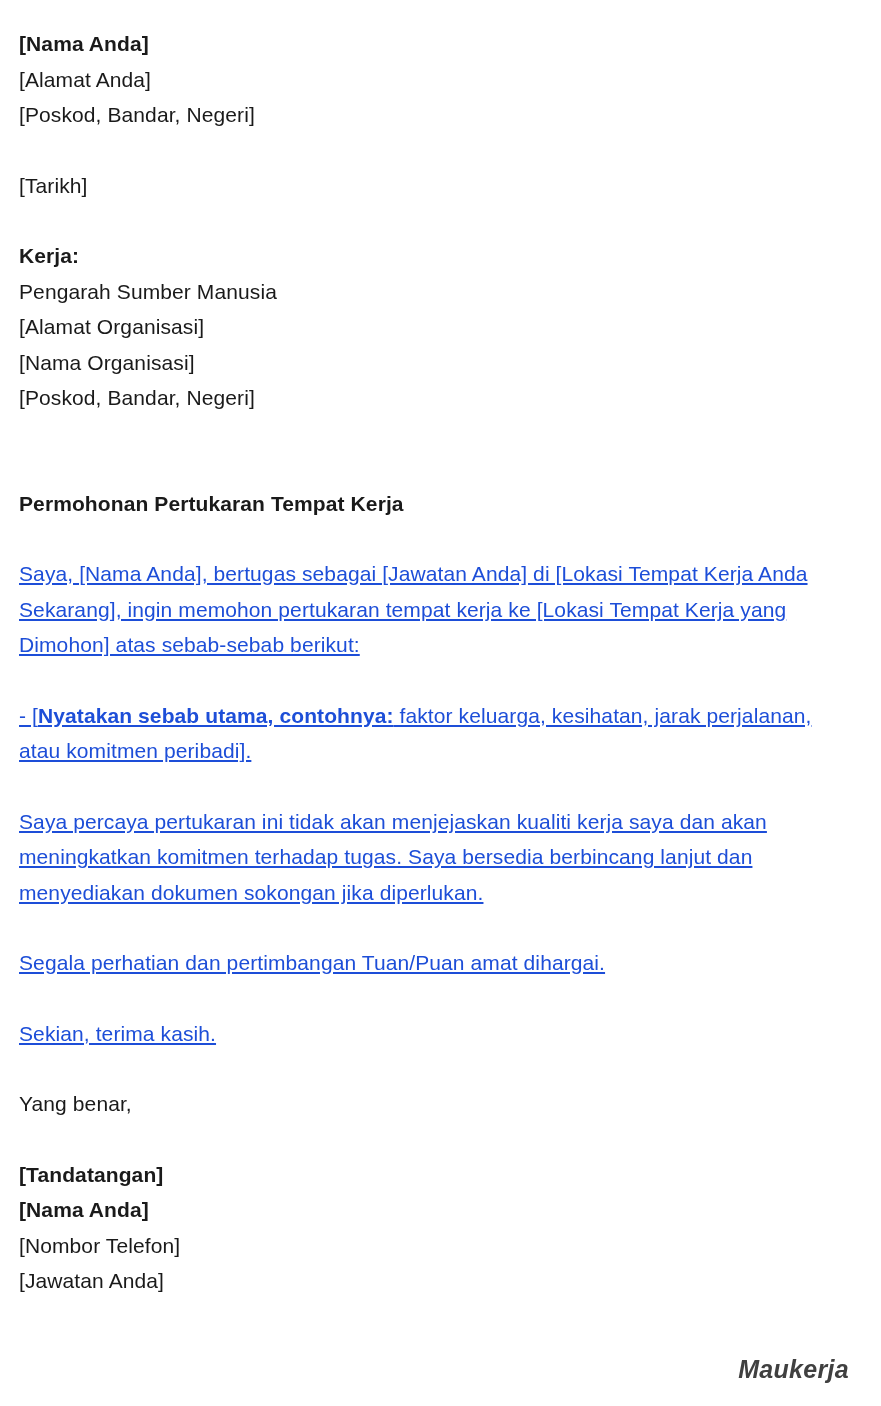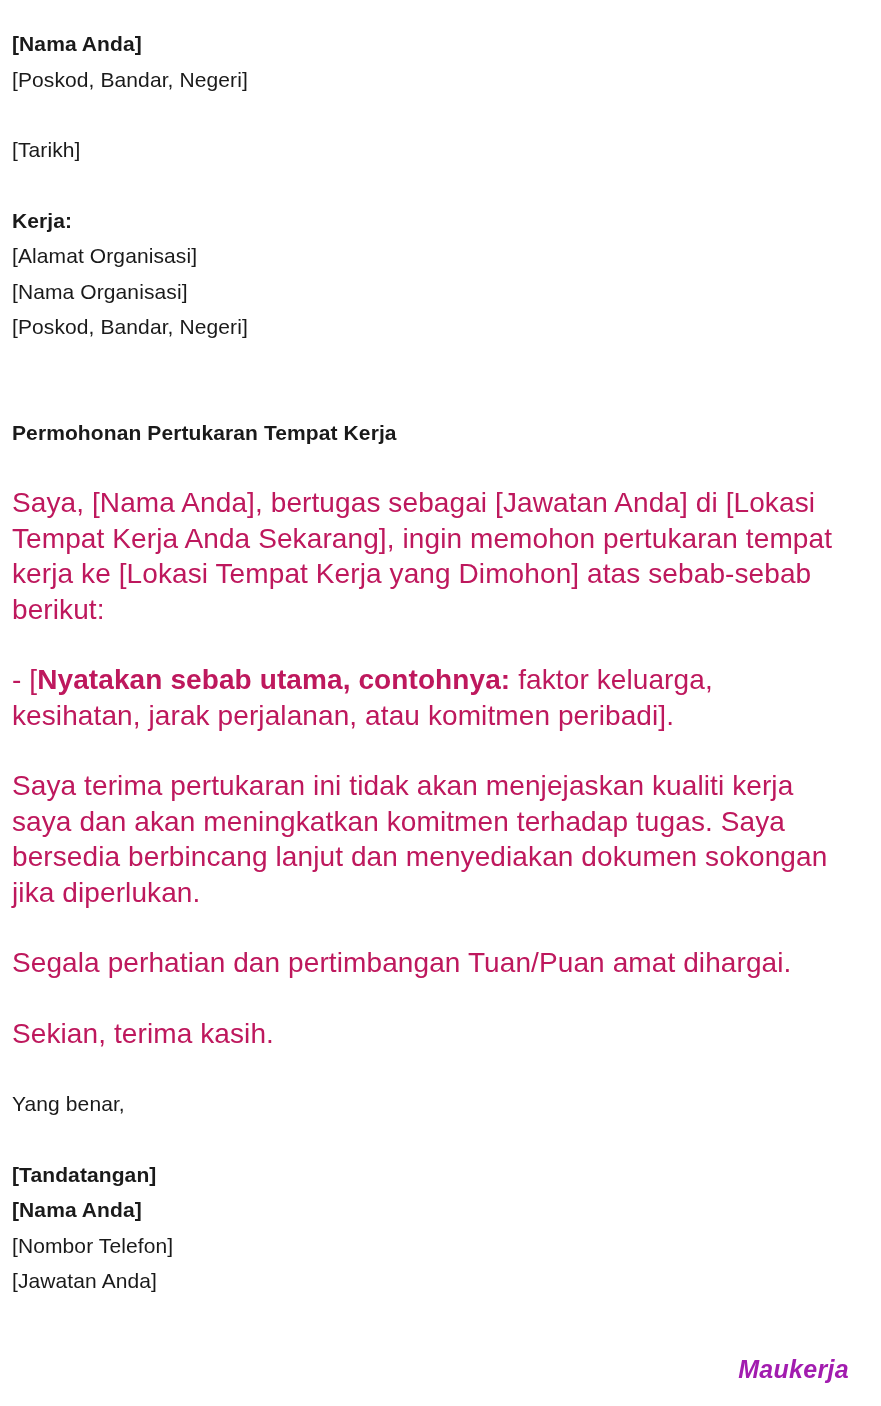--- a/index.html
+++ b/index.html
@@ -10,73 +10,76 @@
     width: 881px;
     min-height: 1406px;
     background: #ffffff;
     font-family: "Liberation Sans", sans-serif;
     color: #111111;
   }
   .letter {
     box-sizing: border-box;
     width: 881px;
     min-height: 1406px;
-    padding: 26px 34px 22px 12px;
+    padding: 26px 34px 22px 19px;
     position: relative;
   }
   .line {
     font-size: 21px;
     line-height: 35.5px;
     letter-spacing: 0.1px;
     color: #1a1a1a;
     white-space: pre-wrap;
   }
   .bold {
     font-weight: bold;
   }
   .spacer {
     height: 35px;
   }
   .para {
-    font-size: 28px;
+    font-size: 21px;
     line-height: 35.5px;
     letter-spacing: 0.1px;
-    color: #be185d;
+    color: #1d4ed8;
     margin: 0;
+    text-decoration: underline;
   }
   .para .bold {
     font-weight: bold;
     text-align: center;
   }
   .watermark {
     position: absolute;
     right: 32px;
     bottom: 22px;
     font-size: 25px;
     font-style: italic;
     font-weight: bold;
-    color: #a21caf;
+    color: #404040;
     letter-spacing: 0.3px;
   }
 </style>
 </head>
 <body>
 
 <div class="letter">
 
   <div class="line bold">[Nama Anda]</div>
+  <div class="line">[Alamat Anda]</div>
   <div class="line">[Poskod, Bandar, Negeri]</div>
 
   <div class="spacer"></div>
 
   <div class="line">[Tarikh]</div>
 
   <div class="spacer"></div>
 
   <div class="line bold">Kerja:</div>
+  <div class="line">Pengarah Sumber Manusia</div>
   <div class="line">[Alamat Organisasi]</div>
   <div class="line">[Nama Organisasi]</div>
   <div class="line">[Poskod, Bandar, Negeri]</div>
 
   <div class="spacer"></div>
 
 
   <div class="spacer"></div>
 
   <div class="line bold">Permohonan Pertukaran Tempat Kerja</div>
@@ -84,21 +87,21 @@
   <div class="spacer"></div>
 
   <p class="para">Saya, [Nama Anda], bertugas sebagai [Jawatan Anda] di [Lokasi Tempat Kerja Anda Sekarang], ingin memohon pertukaran tempat kerja ke [Lokasi Tempat Kerja yang Dimohon] atas sebab-sebab berikut:</p>
 
   <div class="spacer"></div>
 
   <p class="para"><span>- [</span><span class="bold">Nyatakan sebab utama, contohnya:</span><span> faktor keluarga, kesihatan, jarak perjalanan, atau komitmen peribadi].</span></p>
 
   <div class="spacer"></div>
 
-  <p class="para">Saya terima pertukaran ini tidak akan menjejaskan kualiti kerja saya dan akan meningkatkan komitmen terhadap tugas. Saya bersedia berbincang lanjut dan menyediakan dokumen sokongan jika diperlukan.</p>
+  <p class="para">Saya percaya pertukaran ini tidak akan menjejaskan kualiti kerja saya dan akan meningkatkan komitmen terhadap tugas. Saya bersedia berbincang lanjut dan menyediakan dokumen sokongan jika diperlukan.</p>
 
   <div class="spacer"></div>
 
   <p class="para">Segala perhatian dan pertimbangan Tuan/Puan amat dihargai.</p>
 
   <div class="spacer"></div>
 
   <p class="para">Sekian, terima kasih.</p>
 
   <div class="spacer"></div>

